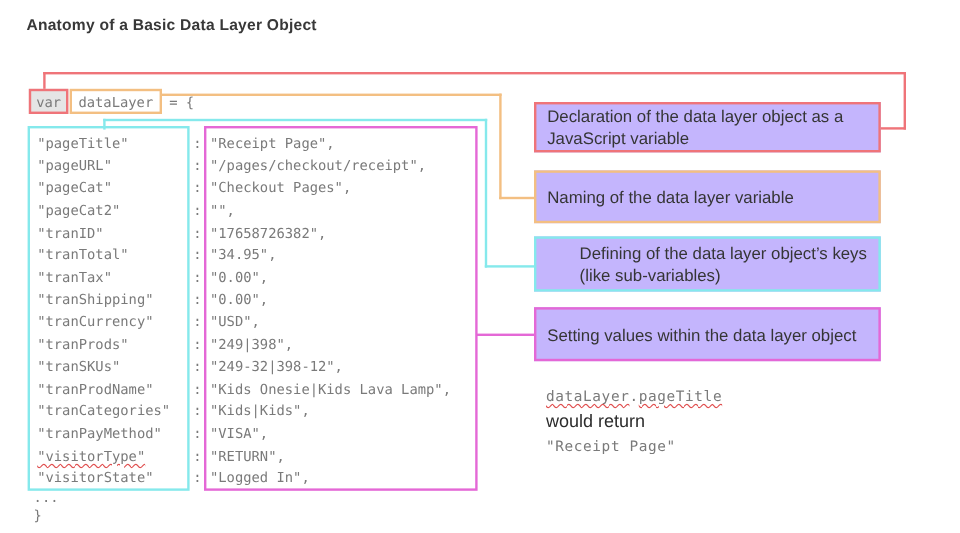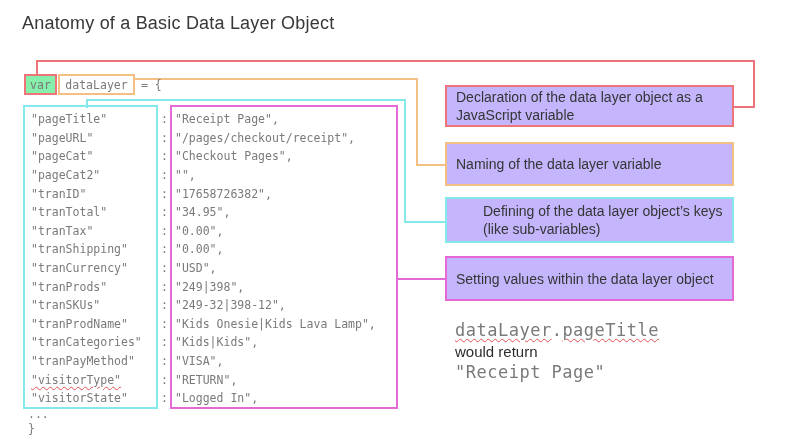--- a/index.html
+++ b/index.html
@@ -9,39 +9,40 @@
     position: relative;
     overflow: hidden;
     font-family: "Liberation Sans", sans-serif;
     color: #3a3a3a;
   }
   .abs { position: absolute; }
 
   
   .title {
     left: 22px; top: 13px;
-    font-size: 18px;
+    font-size: 13px;
     letter-spacing: 0.2px;
     color: #383838;
+    font-weight: bold;
   }
 
   
   .mono {
     font-family: "DejaVu Sans Mono", "Liberation Mono", monospace;
     color: #7a7a7a;
   }
 
   
   .kw-box {
     left: 24px; top: 74px; width: 33px; height: 21px;
     border: 2px solid var(--red);
     box-sizing: border-box;
     display: flex; align-items: center; justify-content: center;
     font-size: 11.5px;
-    background: #86efac;
+    background: #e5e5e5;
   }
   .var-box {
     left: 58px; top: 74px; width: 77px; height: 21px;
     border: 2px solid var(--orange);
     box-sizing: border-box;
     display: flex; align-items: center; justify-content: center;
     font-size: 11.5px;
     background: #fff;
   }
   .assign { left: 141px; top: 78px; font-size: 11.5px; }
@@ -94,21 +95,21 @@
     color: #353535;
   }
   .callout.red     { border: 2px solid var(--red); }
   .callout.orange  { border: 2px solid var(--orange); }
   .callout.cyan    { border: 2px solid var(--cyan); }
   .callout.magenta { border: 2px solid var(--magenta); }
 
   
   .reference { left: 455px; top: 320px; width: 290px; font-size: 15px; color: #2c2c2c; }
   .reference .line { line-height: 21px; }
-  .reference .mono-line { font-size: 17px; letter-spacing: 0.5px; }
+  .reference .mono-line { font-size: 12px; letter-spacing: 0.5px; }
 </style>
 </head>
 <body>
 
 <div class="abs title">Anatomy of a Basic Data Layer Object</div>
 
 <div class="seg red" style="left:36px; top:60px; width:2px; height:17px;"></div>
 <div class="seg red" style="left:36px; top:60px; width:719px; height:2px;"></div>
 <div class="seg red" style="left:753px; top:60px; width:2px; height:48px;"></div>
 <div class="seg red" style="left:733px; top:106px; width:22px; height:2px;"></div>

